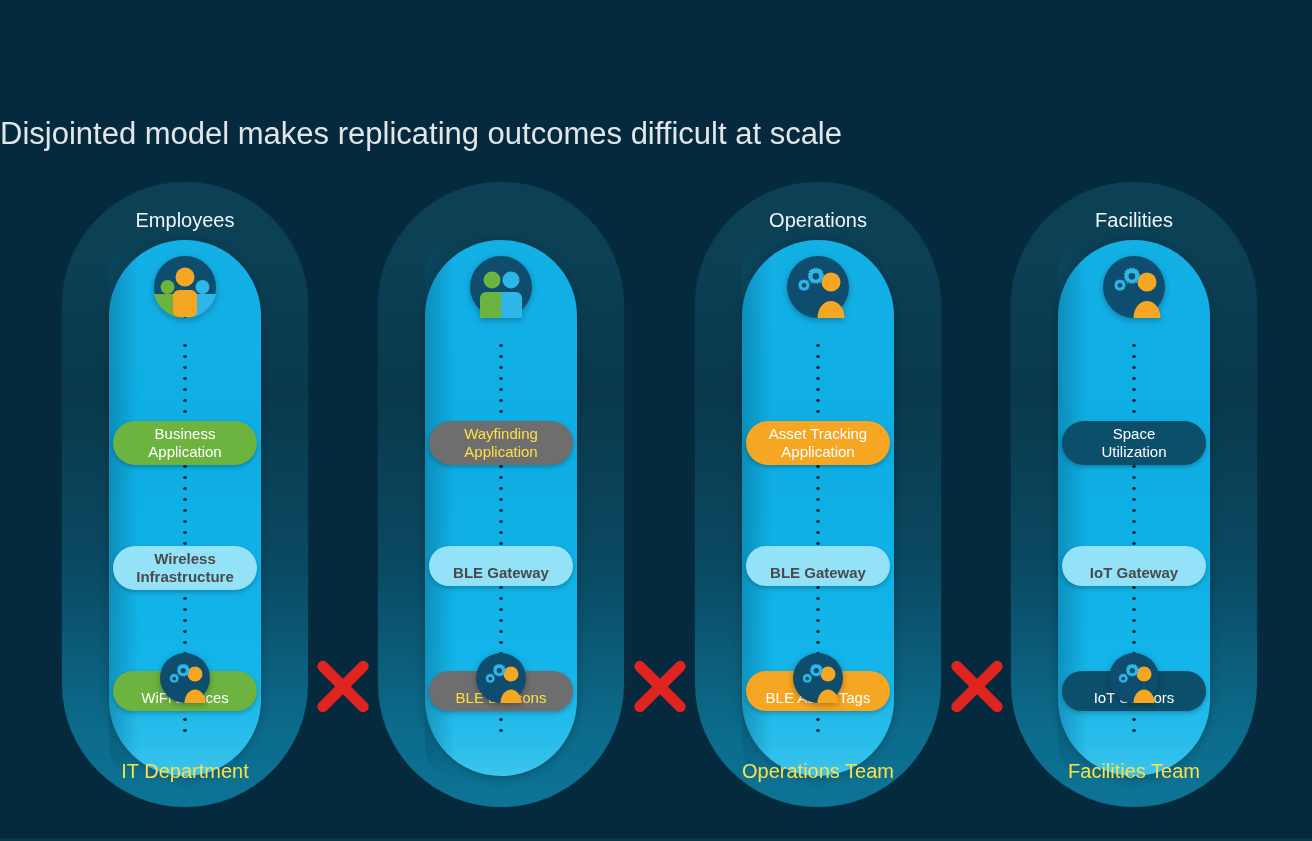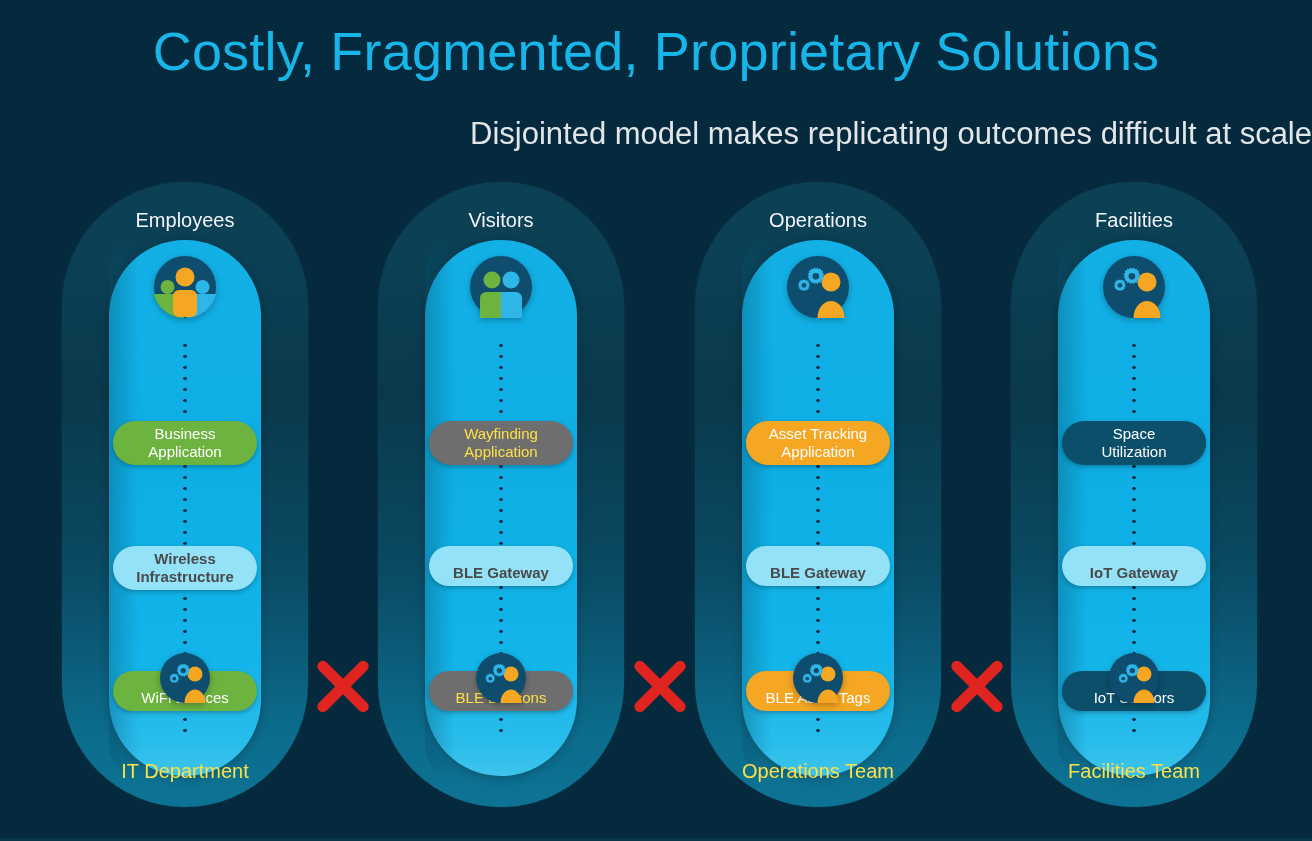--- a/index.html
+++ b/index.html
@@ -15,21 +15,21 @@
     background:#0a3649;
   }
 
   
   .title{
     position:absolute;top:16px;left:0;width:1312px;text-align:center;
     font-size:54px;line-height:70px;font-weight:400;color:#17b5e8;
     letter-spacing:.2px;
   }
   .subtitle{
-    position:absolute;top:112px;left:0;width:1312px;text-align:right;
+    position:absolute;top:112px;left:0;width:1312px;text-align:left;
     font-size:31px;line-height:44px;font-weight:400;color:#e2e6e8;
   }
 
   
   .columns{position:absolute;top:182px;left:0;width:1312px;height:625px;}
   .col{position:absolute;top:0;width:246px;height:625px;}
 
   
   .outer{
     position:absolute;left:0;top:0;width:246px;height:625px;
@@ -108,21 +108,20 @@
     margin-left:-34px;margin-top:-5.5px;border-radius:6px;background:#e02420;
   }
   .xmark span.a{transform:rotate(45deg);}
   .xmark span.b{transform:rotate(-45deg);}
 </style>
 </head>
 <body>
 
 <div class="slide">
 
-  <div class="title">Costly, Fragmented, Proprietary Solutions</div>
   <div class="subtitle">Disjointed model makes replicating outcomes difficult at scale</div>
 
   <div class="columns">
 
     <div class="col" style="left:62px">
       <div class="outer"></div>
       <div class="group-label">Employees</div>
 
       <div class="inner">
         <div class="spine"></div>
@@ -165,21 +164,20 @@
             </g>
           </svg>
         </div>
       </div>
 
       <div class="team-label">IT Department</div>
     </div>
 
     <div class="col" style="left:378px">
       <div class="outer"></div>
-      <div class="group-label">Visitors</div>
 
       <div class="inner">
         <div class="spine"></div>
 
         <div class="icon-top">
           <svg viewBox="0 0 66 66">
             <circle cx="33" cy="33" r="31" fill="#0e4d6d"></circle>
             <circle cx="24" cy="26" r="8.5" fill="#6cb33f"></circle>
             <circle cx="43" cy="26" r="8.5" fill="#2fb6e9"></circle>
             <path d="M12 64V44a6 6 0 0 1 6-6h15v26z" fill="#6cb33f"></path>

